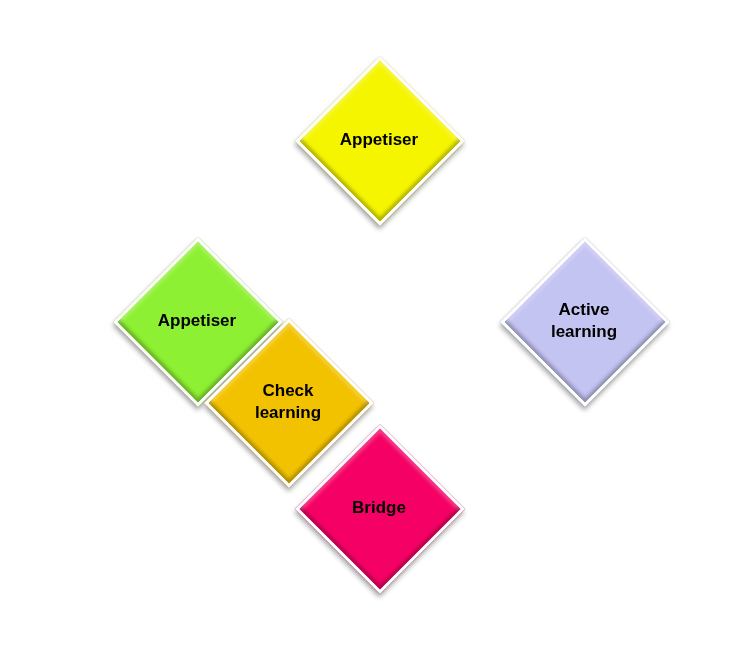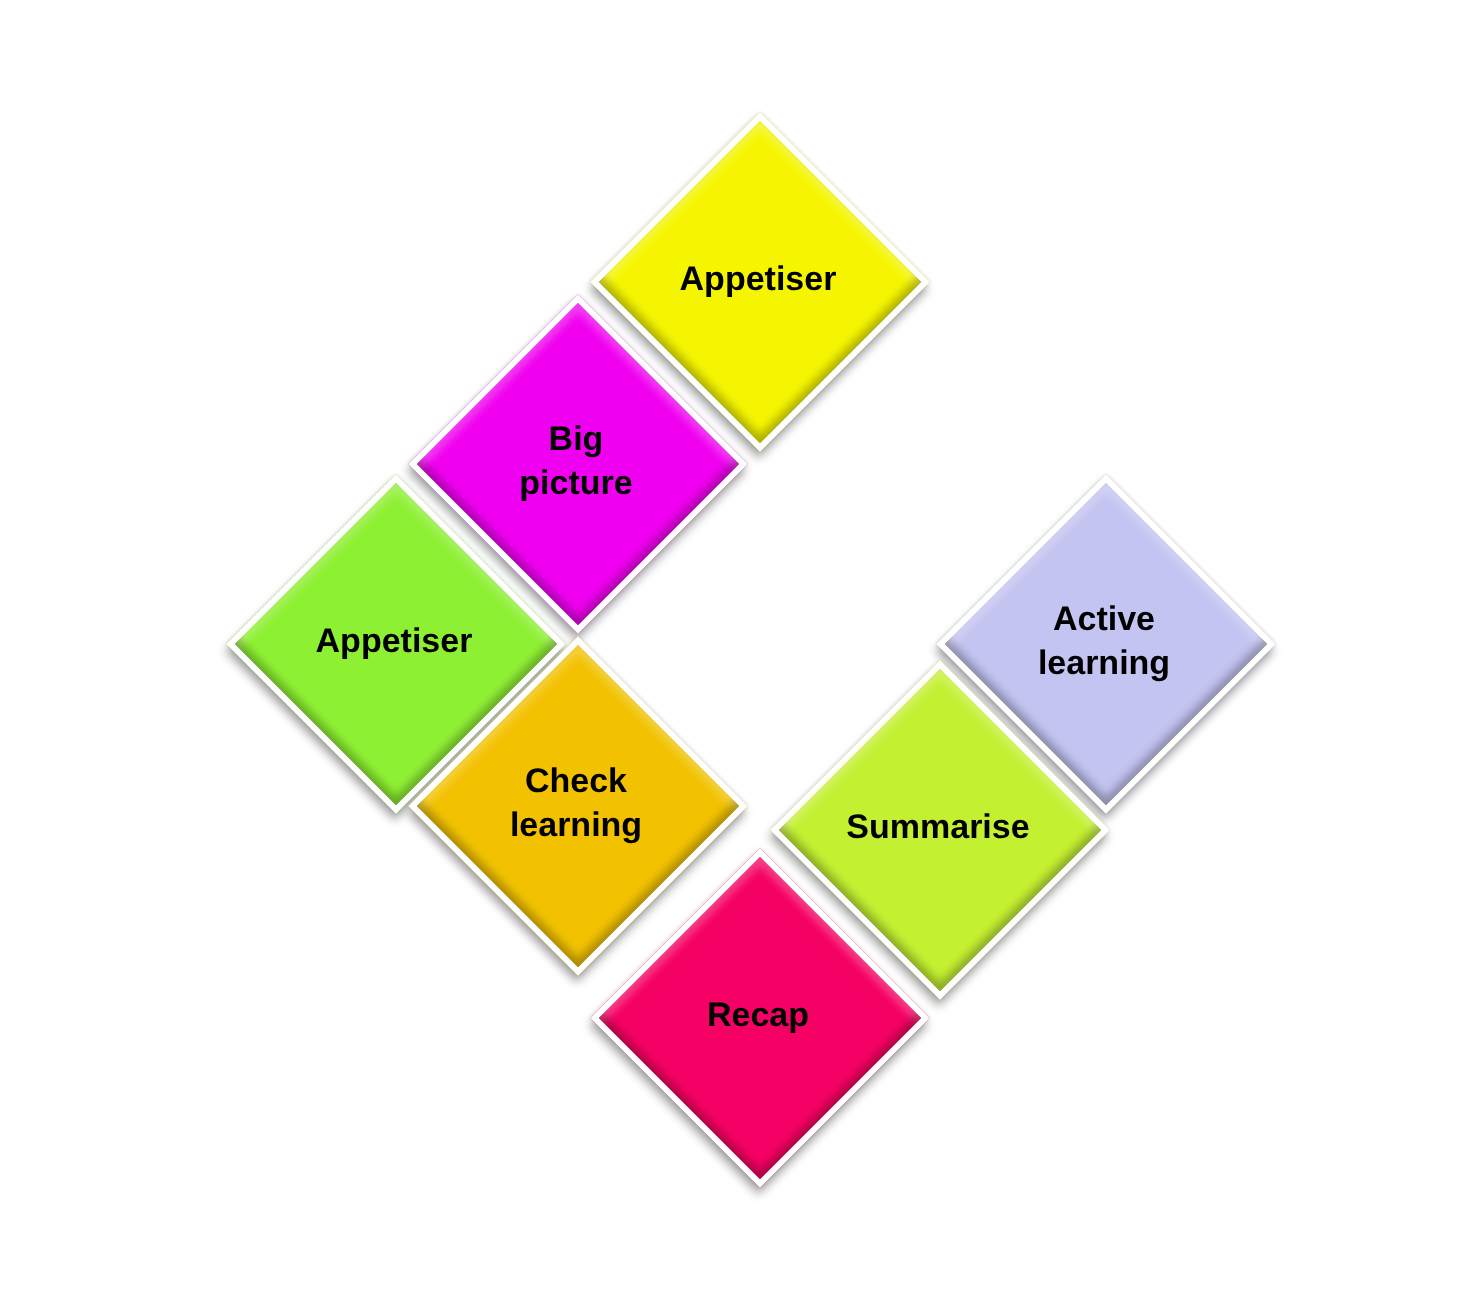--- a/index.html
+++ b/index.html
@@ -66,48 +66,39 @@
 </head>
 <body>
 
 <div class="diagram">
 
   <div class="tile" style="left: 379px; top: 140px;">
     <div class="shape" style="background: rgb(245, 245, 0);"></div>
     <div class="label">Appetiser</div>
   </div>
 
-  <div class="tile" style="left: 288px; top: 231px;">
-    <div class="shape" style="background: rgb(240, 0, 240);"></div>
-    <div class="label">Big
-picture</div>
-  </div>
 
 
   <div class="tile" style="left: 197px; top: 321px;">
     <div class="shape" style="background: rgb(142, 240, 50);"></div>
     <div class="label">Appetiser</div>
   </div>
 
 
-  <div class="tile" style="left: 552px; top: 321px;">
+  <div class="tile" style="left: 584px; top: 321px;">
     <div class="shape" style="background: rgb(196, 196, 242);"></div>
     <div class="label">Active
 learning</div>
   </div>
 
   <div class="tile" style="left: 288px; top: 402px;">
     <div class="shape" style="background: rgb(242, 194, 0);"></div>
     <div class="label">Check
 learning</div>
   </div>
 
-  <div class="tile" style="left: 469px; top: 414px;">
-    <div class="shape" style="background: rgb(196, 240, 50);"></div>
-    <div class="label">Summarise</div>
-  </div>
 
   <div class="tile" style="left: 379px; top: 508px;">
     <div class="shape" style="background: rgb(245, 0, 100);"></div>
-    <div class="label">Recap</div>
+    <div class="label">Bridge</div>
   </div>
 
 </div>
 
 </body></html>

